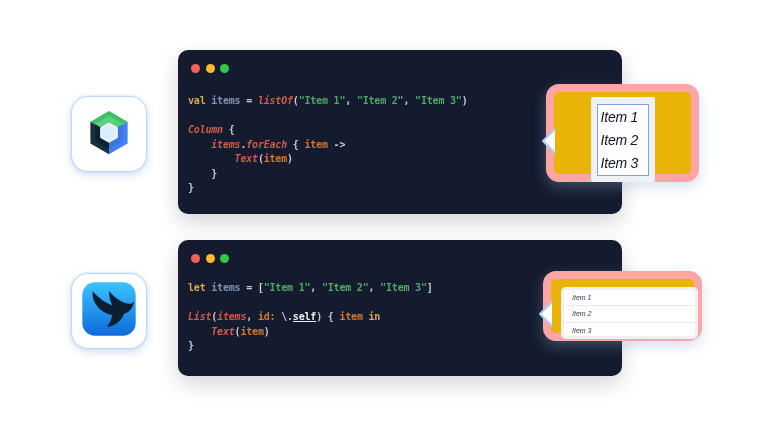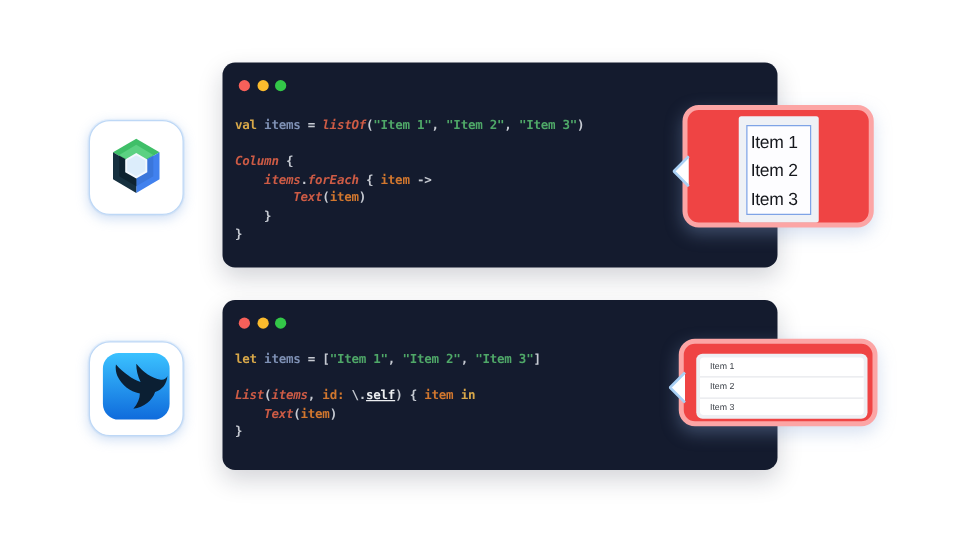--- a/index.html
+++ b/index.html
@@ -44,23 +44,24 @@
   .tok-kw   { color:#d8a849;margin-top:21px; }
   .tok-var  { color:#7e90b4; }
   .tok-fn   { color:#cd5b45;font-style:italic; }
   .tok-arg  { color:#d2772e; }
   .tok-str  { color:#4fa868; }
   .tok-pun  { color:#c6cad2; }
   .tok-self { color:#eceef1;text-decoration:underline; }
 
   
   .bubble {
-    position:absolute; background:#ef4444;
-    border:4px solid #fca5a5; border-radius:13px; z-index:5;
+    position:absolute; background:#eab308;
+    border:8px solid #fca5a5; border-radius:13px; z-index:5;
     box-shadow:0 5px 14px rgba(140,170,215,.35);
+    font-style:italic;
   }
   .bubble.b1 { left:546px; top:84px;  width:153px; height:98px; }
   .bubble.b2 { left:543px; top:271px; width:159px; height:70px; }
   .tail { position:absolute; left:-12px; width:14px; height:26px; }
   .b1 .tail { top:36px; }
   .b2 .tail { top:22px; }
 
   
   .compose-panel {
     width:64px; height:85px; margin:5px auto 0 auto;

